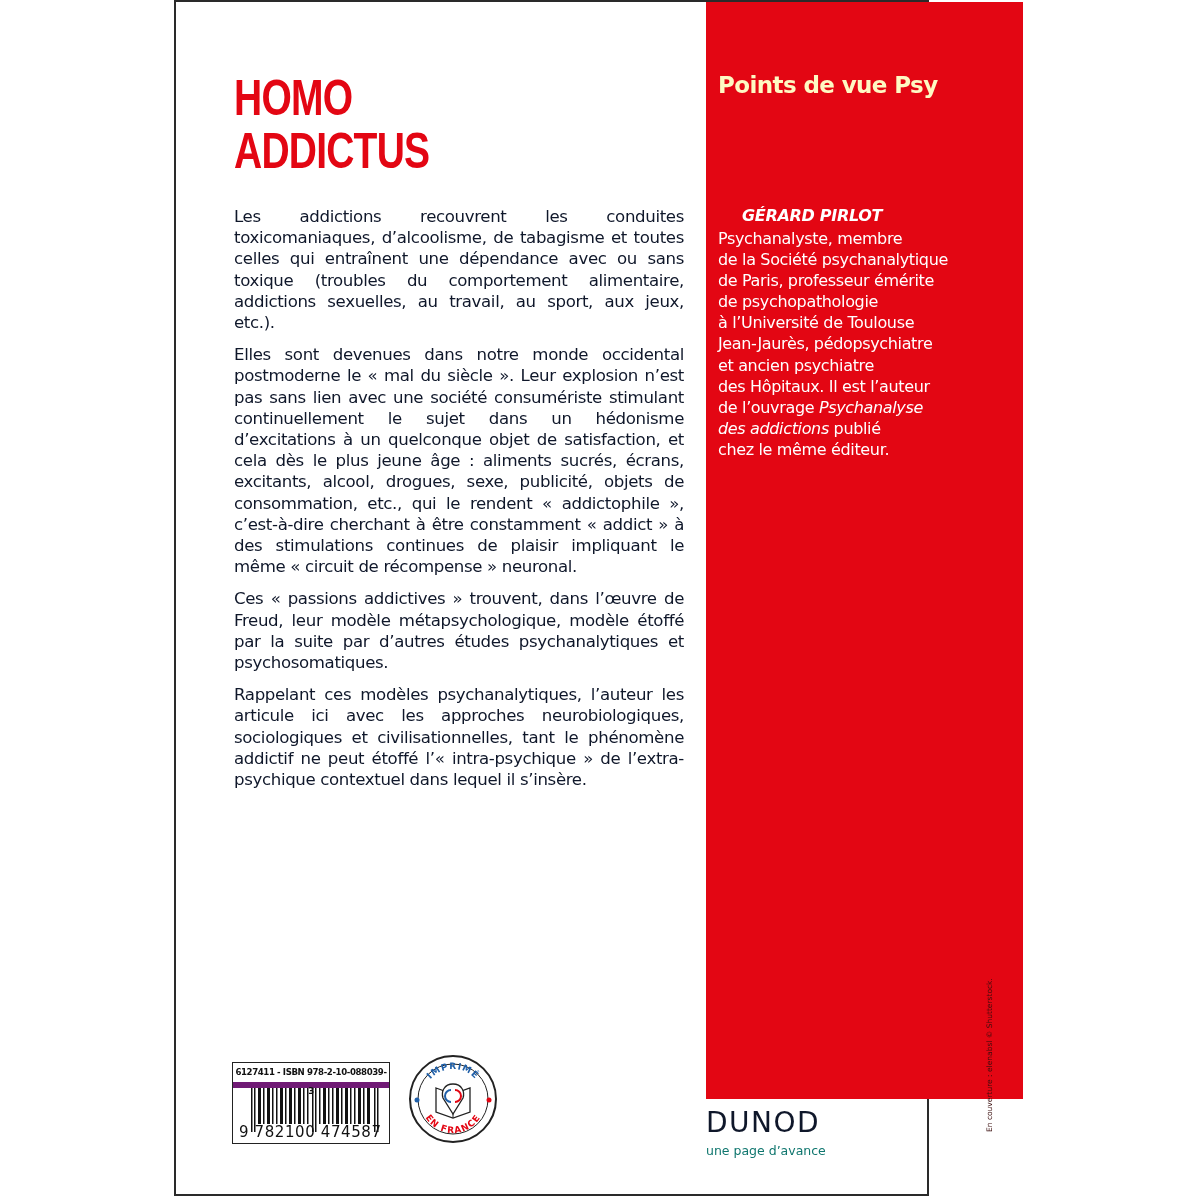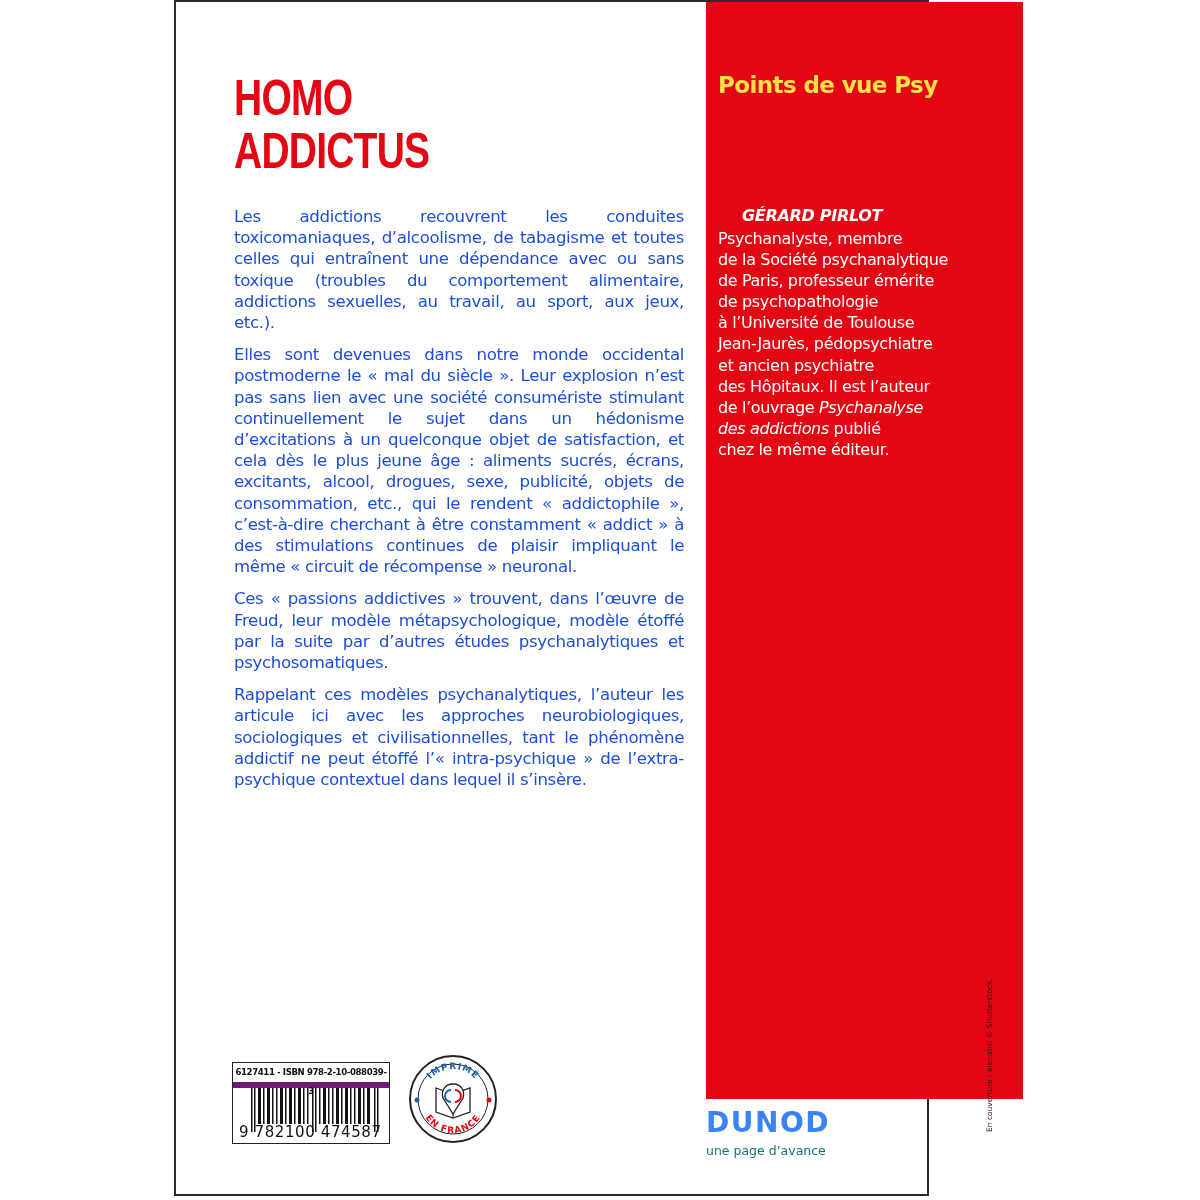--- a/index.html
+++ b/index.html
@@ -15,32 +15,32 @@
   .title {
     position: absolute; left: 58px; top: 70px; margin: 0;
     color: #e30613; font-family: "Liberation Sans", sans-serif; font-weight: bold;
     font-size: 50px; line-height: 53px; letter-spacing: -1px;
     transform: scaleX(0.78); transform-origin: left top;
   }
   .title span { display: block; }
 
   .blurb {
     position: absolute; left: 58px; top: 204px; width: 450px;
-    color: #1d4ed8; font-family: "DejaVu Sans", sans-serif;
+    color: #0f172a; font-family: "DejaVu Sans", sans-serif;
     font-size: 16.6px; line-height: 21.2px; letter-spacing: -0.35px;
   }
   .blurb p { margin: 0 0 11px 0; text-align: justify; text-align-last: left; }
 
   .red-panel {
     position: absolute; left: 530px; top: 0; width: 317px; height: 1097px;
     background: #e30613;
   }
   .series {
     position: absolute; left: 12px; top: 70px; margin: 0;
-    color: #fde047; font-family: "DejaVu Sans", sans-serif; font-weight: bold;
+    color: #fef9c3; font-family: "DejaVu Sans", sans-serif; font-weight: bold;
     font-size: 23px; letter-spacing: -0.6px;
   }
   .author-name {
     position: absolute; left: 12px; top: 204px;
     color: #ffffff; font-family: "DejaVu Sans", sans-serif;
     font-weight: bold; font-style: italic; font-size: 16px; letter-spacing: -0.3px; margin-left: 24px;
   }
   .author-bio {
     position: absolute; left: 12px; top: 226px; width: 260px;
     color: #ffffff; font-family: "DejaVu Sans", sans-serif;
@@ -74,22 +74,22 @@
   }
 
   .seal {
     position: absolute; left: 232px; top: 1052px; width: 90px; height: 90px;
   }
 
   .publisher {
     position: absolute; left: 530px; top: 1107px;
   }
   .publisher .logo {
-    font-family: "DejaVu Sans", sans-serif; font-size: 28px; font-weight: bold;
-    letter-spacing: 1.5px; color: #3b82f6; line-height: 28px;
+    font-family: "DejaVu Sans", sans-serif; font-size: 28px; font-weight: normal;
+    letter-spacing: 1.5px; color: #0f172a; line-height: 28px;
   }
   .publisher .tagline {
     font-family: "DejaVu Sans", sans-serif; font-size: 12.5px; color: #0f766e; margin-top: 6px;
   }
 </style>
 </head>
 <body>
 
 <div class="cover">
 

